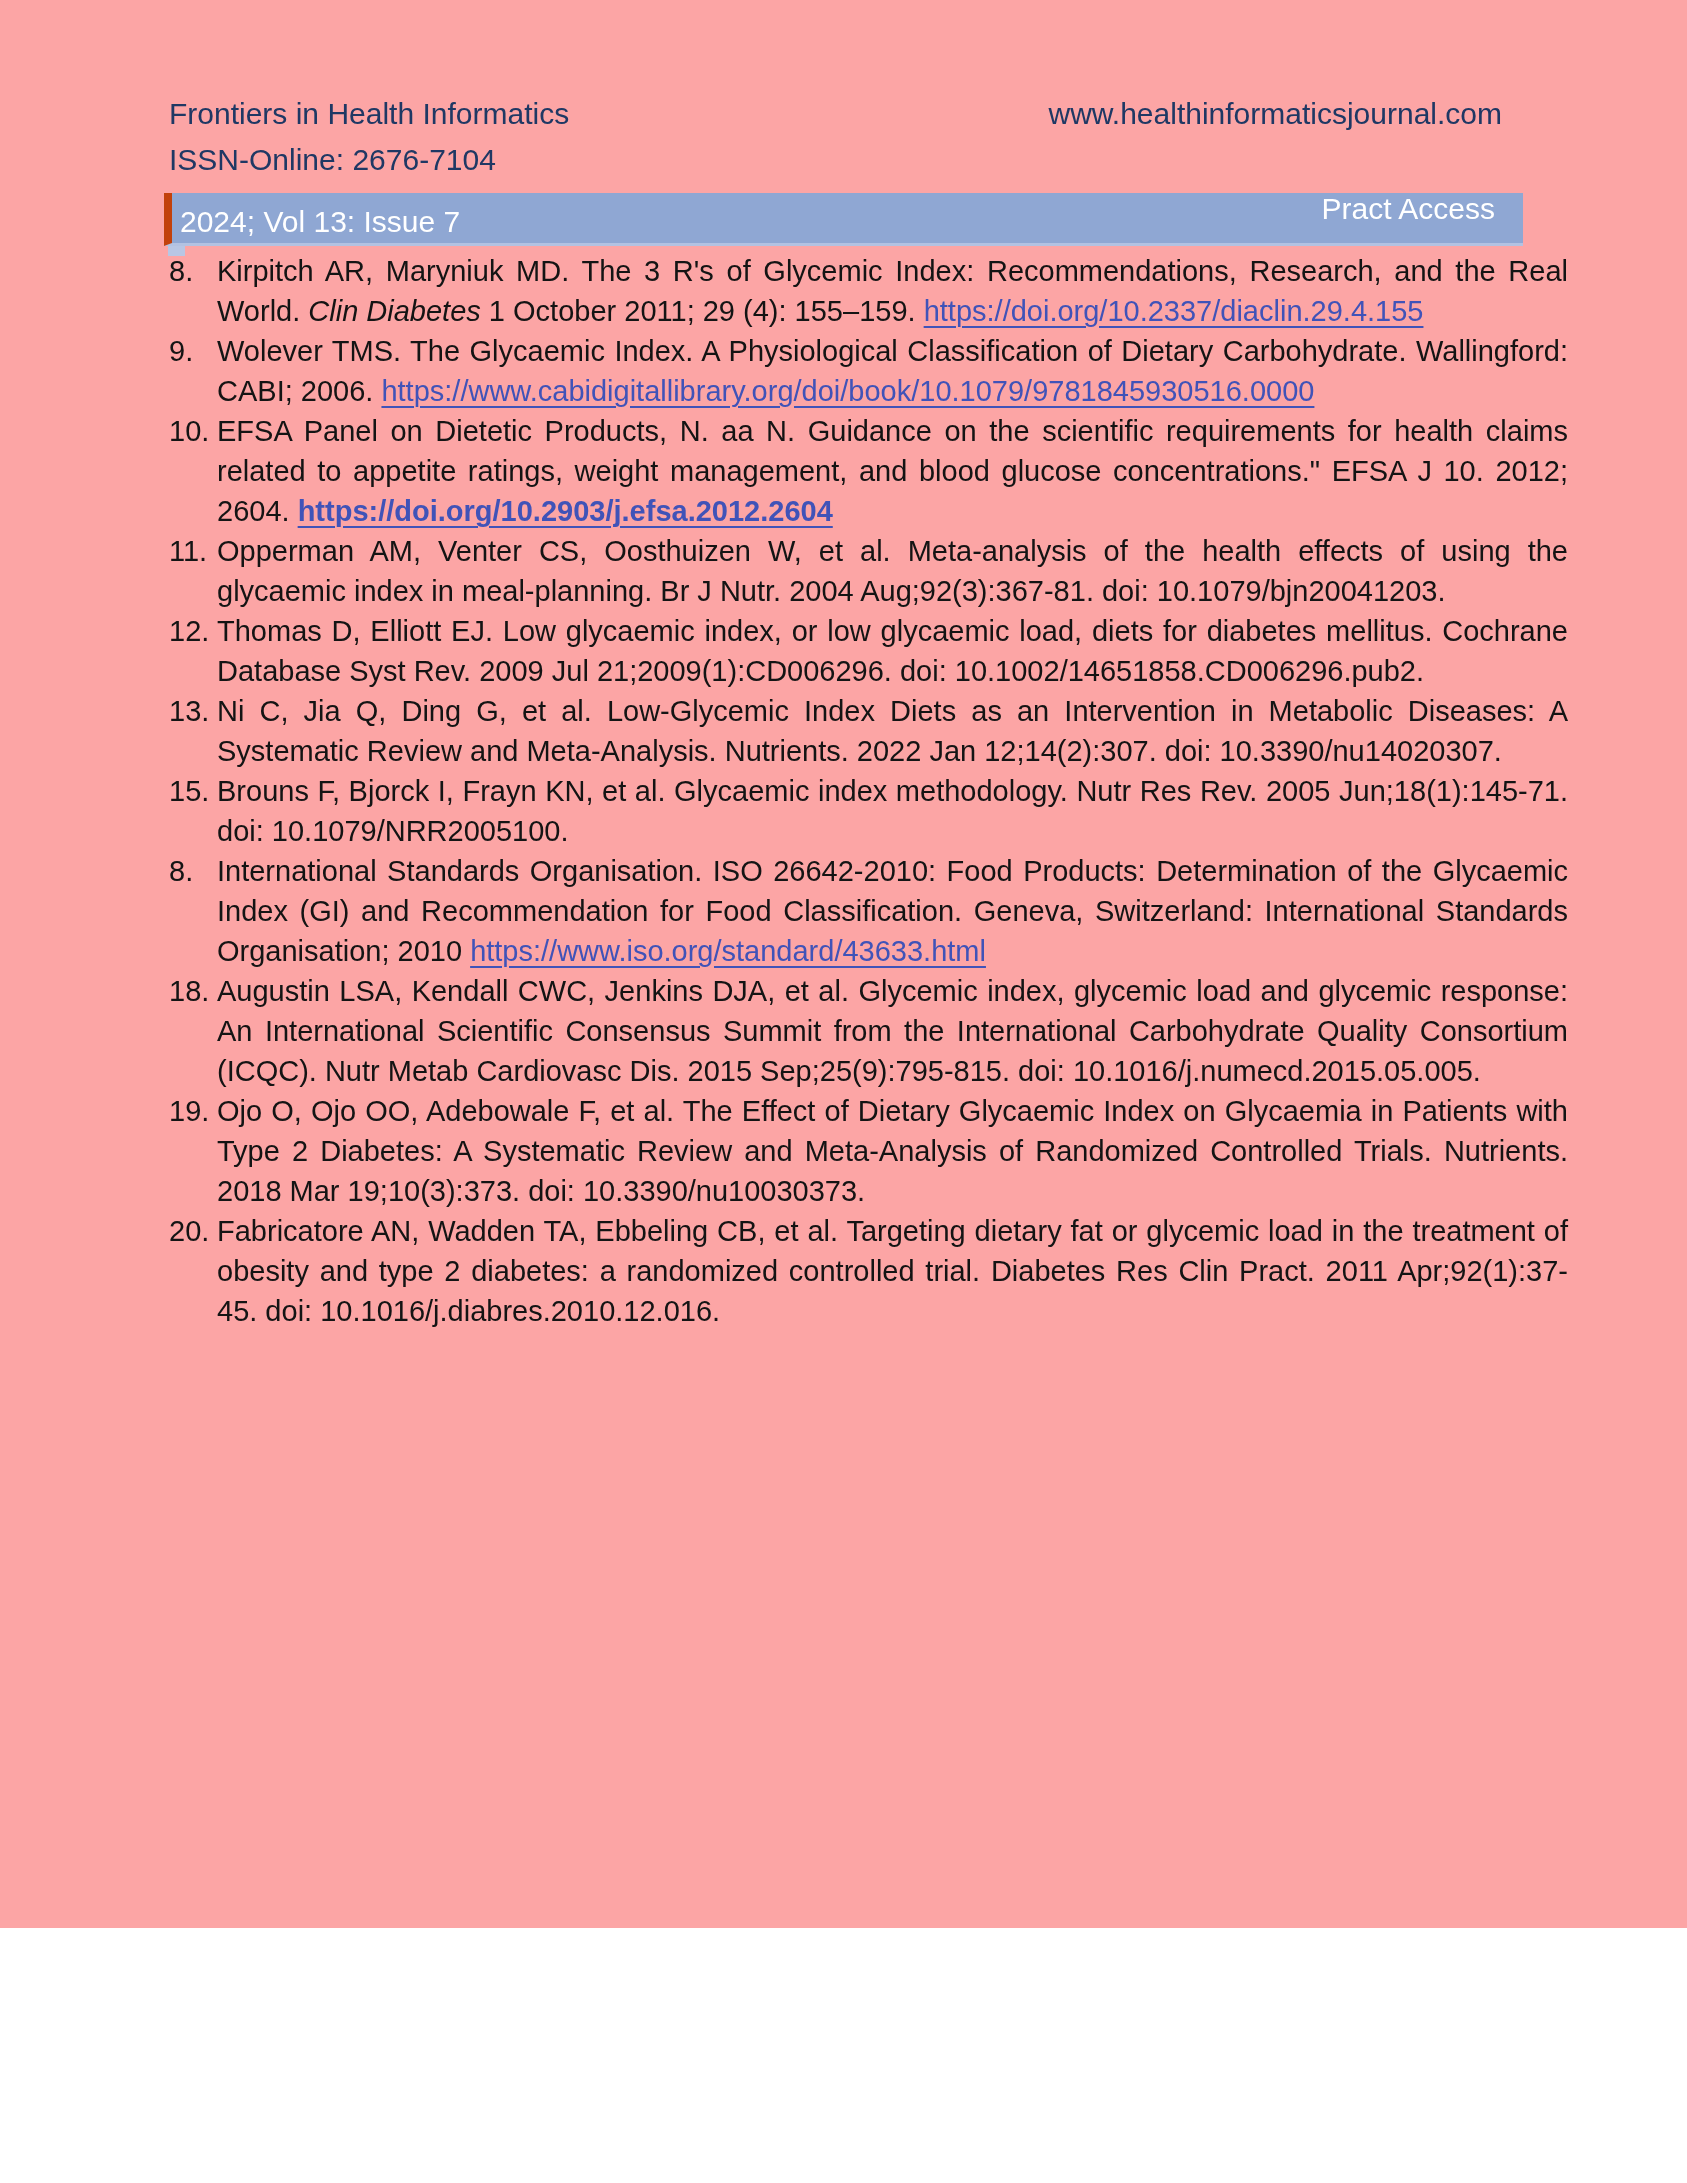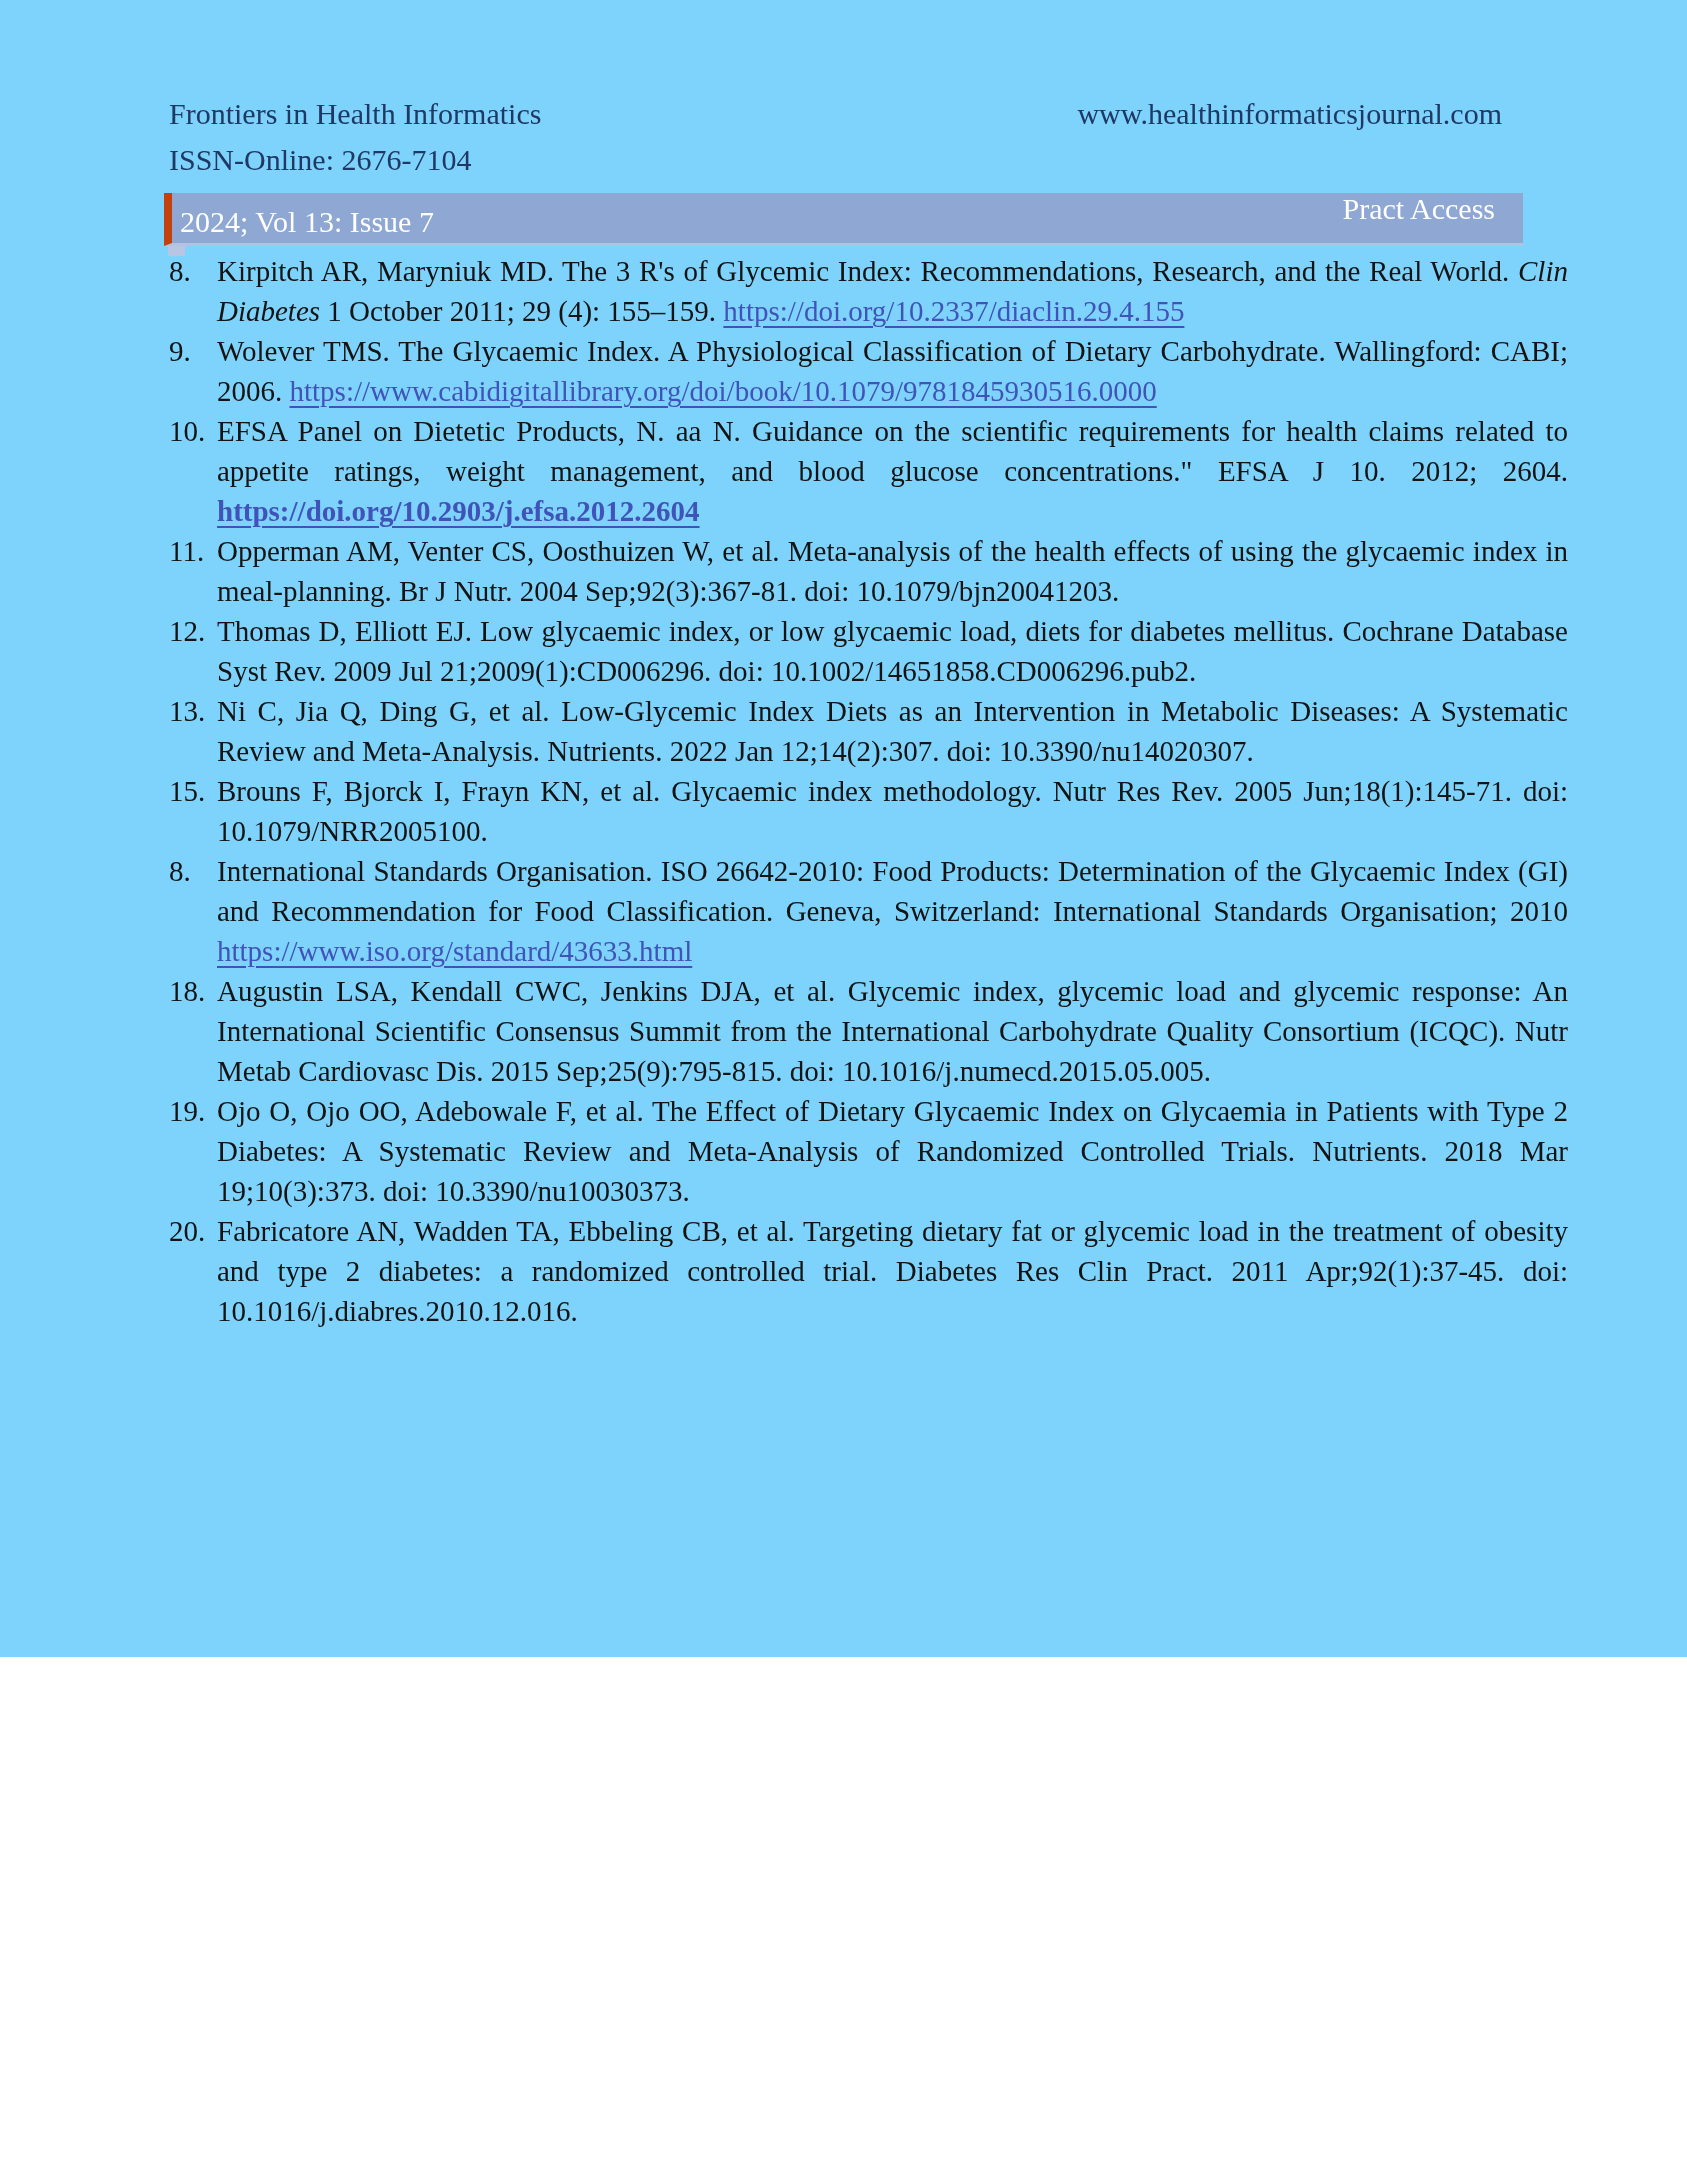--- a/index.html
+++ b/index.html
@@ -3,23 +3,23 @@
 <meta charset="utf-8">
 <style>
   html, body {
     margin: 0;
     padding: 0;
     background: #ffffff;
   }
   .page {
     position: relative;
     width: 1687px;
-    height: 1657px;
-    background: #7dd3fc;
-    font-family: Liberation Serif, serif;
+    height: 1928px;
+    background: #fca5a5;
+    font-family: Liberation Sans, sans-serif;
     color: #141414;
     overflow: hidden;
   }
   .header {
     position: absolute;
     top: 91px;
     left: 169px;
     right: 119px;
     display: flex;
     justify-content: space-between;
@@ -121,21 +121,21 @@
       <div class="ref">
         <span class="ref-num">9.</span>
         <div class="ref-body"><span>Wolever TMS. The Glycaemic Index. A Physiological Classification of Dietary Carbohydrate. Wallingford: CABI; 2006. </span><a href="#" class="ref-link">https://www.cabidigitallibrary.org/doi/book/10.1079/9781845930516.0000</a></div>
       </div>
       <div class="ref">
         <span class="ref-num">10.</span>
         <div class="ref-body"><span>EFSA Panel on Dietetic Products, N. aa N. Guidance on the scientific requirements for health claims related to appetite ratings, weight management, and blood glucose concentrations." EFSA J 10. 2012; 2604. </span><a href="#" class="ref-link bold">https://doi.org/10.2903/j.efsa.2012.2604</a></div>
       </div>
       <div class="ref">
         <span class="ref-num">11.</span>
-        <div class="ref-body"><span>Opperman AM, Venter CS, Oosthuizen W, et al. Meta-analysis of the health effects of using the glycaemic index in meal-planning. Br J Nutr. 2004 Sep;92(3):367-81. doi: 10.1079/bjn20041203.</span></div>
+        <div class="ref-body"><span>Opperman AM, Venter CS, Oosthuizen W, et al. Meta-analysis of the health effects of using the glycaemic index in meal-planning. Br J Nutr. 2004 Aug;92(3):367-81. doi: 10.1079/bjn20041203.</span></div>
       </div>
       <div class="ref">
         <span class="ref-num">12.</span>
         <div class="ref-body"><span>Thomas D, Elliott EJ. Low glycaemic index, or low glycaemic load, diets for diabetes mellitus. Cochrane Database Syst Rev. 2009 Jul 21;2009(1):CD006296. doi: 10.1002/14651858.CD006296.pub2.</span></div>
       </div>
       <div class="ref">
         <span class="ref-num">13.</span>
         <div class="ref-body"><span>Ni C, Jia Q, Ding G, et al. Low-Glycemic Index Diets as an Intervention in Metabolic Diseases: A Systematic Review and Meta-Analysis. Nutrients. 2022 Jan 12;14(2):307. doi: 10.3390/nu14020307.</span></div>
       </div>
       <div class="ref">

